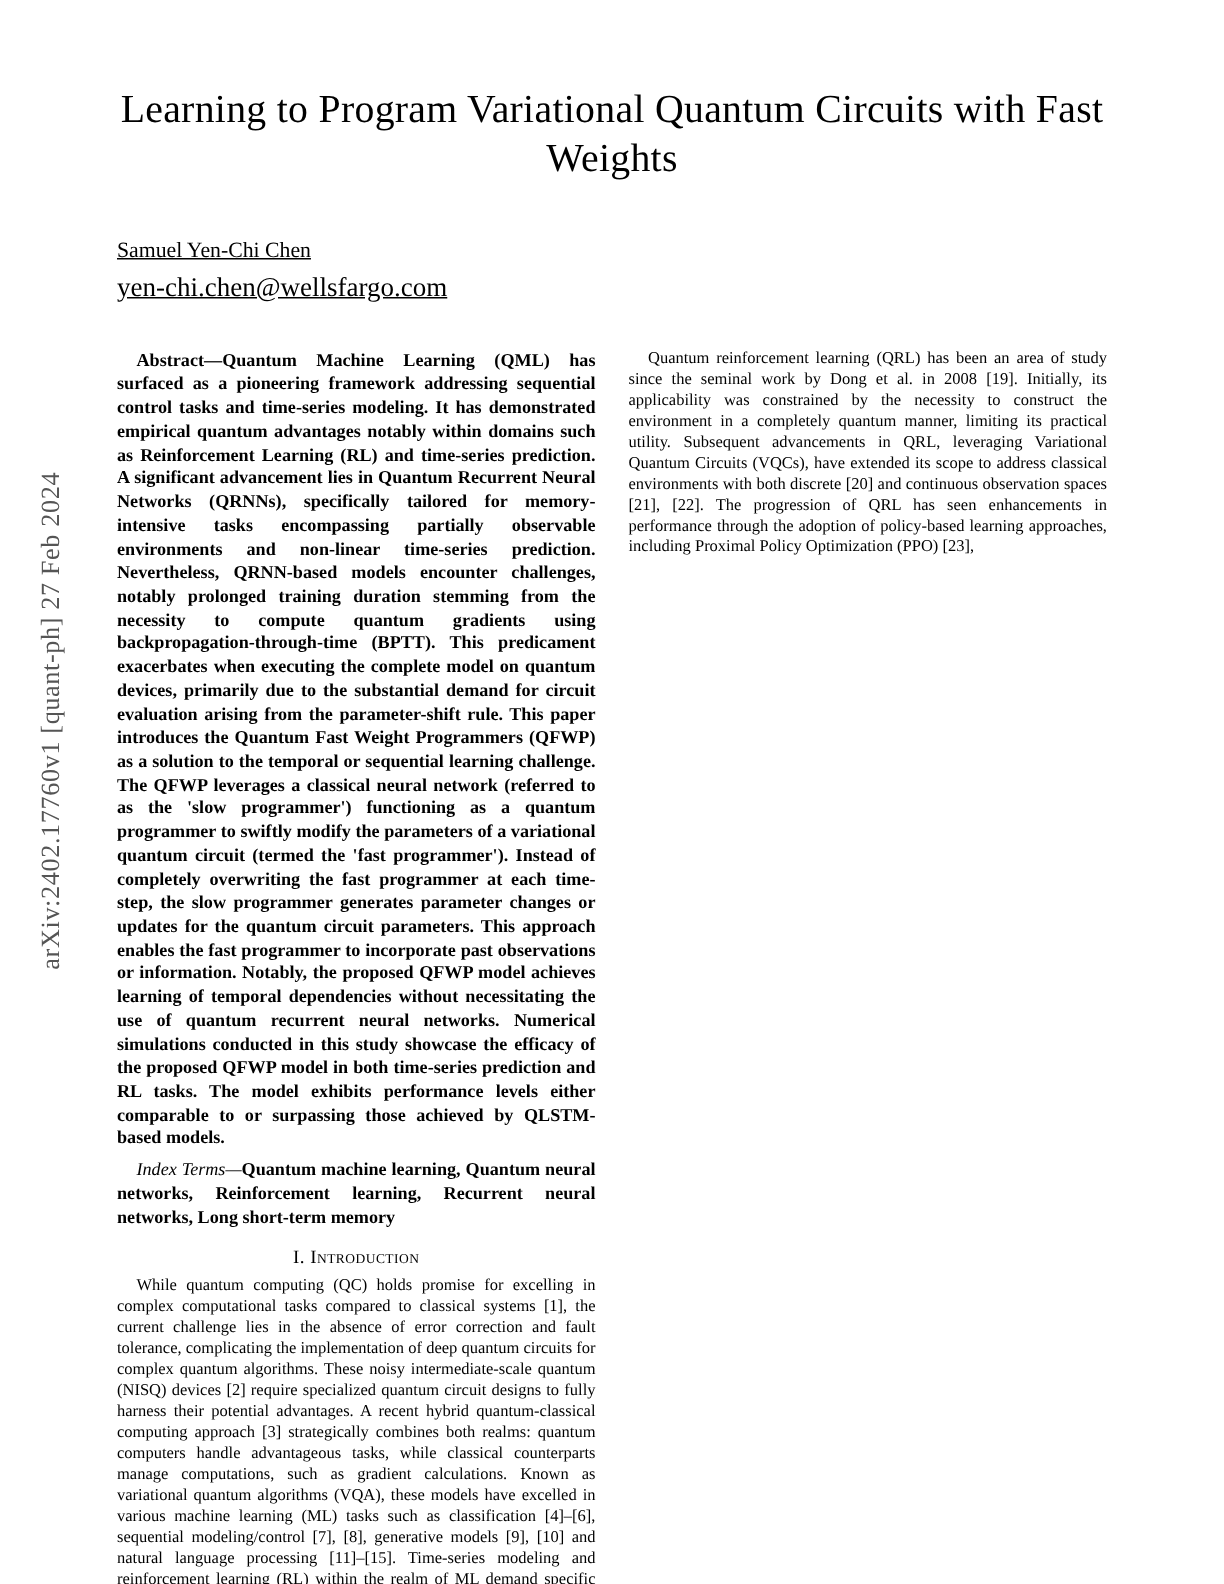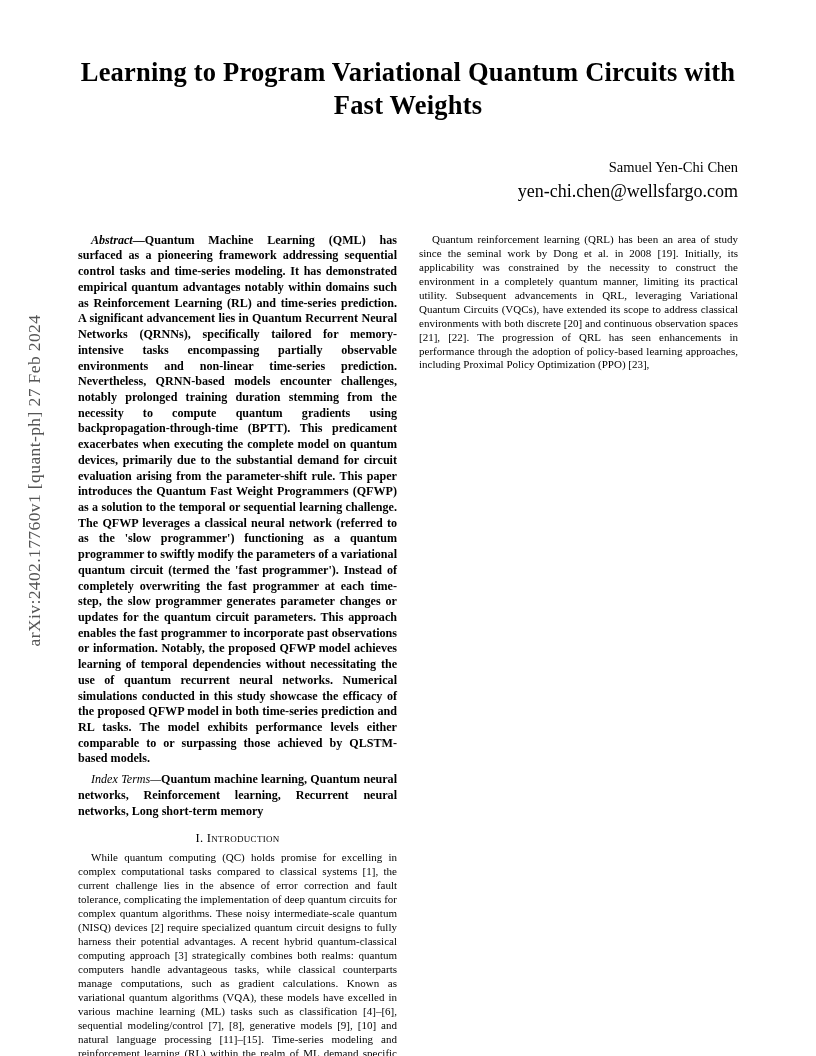--- a/index.html
+++ b/index.html
@@ -38,26 +38,27 @@
     position: absolute;
     left: 78px;
     top: 56px;
     width: 660px;
   }
   .title {
     font-size: 26.5px;
     line-height: 1.26;
     text-align: center;
     margin: 0 0 0 0;
-    font-weight: bold;
+    font-weight: normal;
     letter-spacing: 0.2px;
   }
   .authors {
     margin-top: 34px;
-    text-align: right;
+    text-align: left;
+    text-decoration: underline;
   }
   .author-name {
     font-size: 14.5px;
     line-height: 1.45;
   }
   .author-affil {
     font-size: 13.5px;
     font-style: italic;
     line-height: 1.5;
   }
@@ -87,21 +88,20 @@
   }
   .indent {
     text-indent: 13px;
   }
   .abstract {
     font-weight: bold;
     font-size: 12.1px;
     line-height: 1.3;
   }
   .abstract .lead {
-    font-style: italic;
     font-weight: bold;
   }
   .indexterms {
     font-weight: bold;
     font-size: 12.1px;
     line-height: 1.3;
     margin-top: 5px;
     text-indent: 13px;
   }
   .indexterms .lead {

